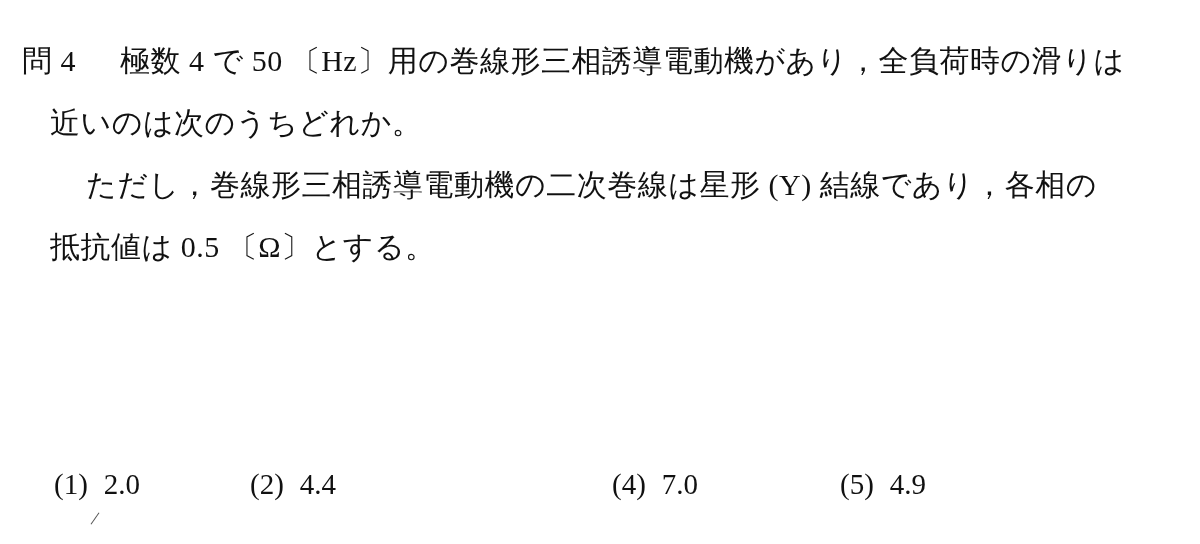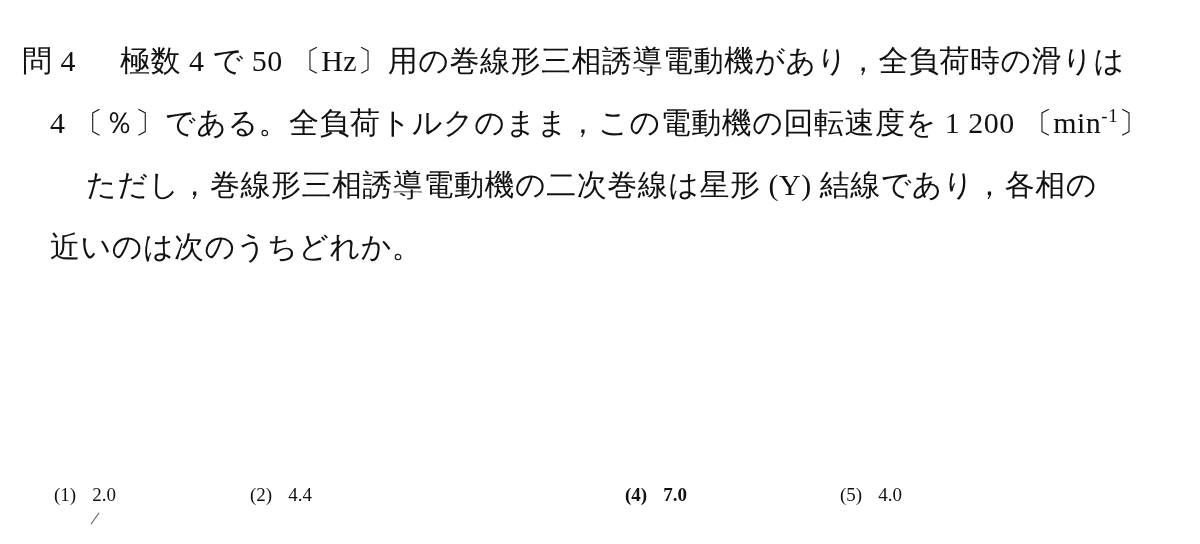--- a/index.html
+++ b/index.html
@@ -48,29 +48,28 @@
 
   .choices {
     position: absolute;
     left: 0;
     top: 468px;
     width: 1200px;
     height: 46px;
   }
   .choice {
     position: absolute;
-    font-size: 19px;
+    font-size: 29px;
     white-space: nowrap;
-    margin-top: 16px;
   }
   .choice .cnum { margin-right: 16px; }
   .c1 { left: 54px; }
   .c2 { left: 250px; }
   .c3 { left: 448px; }
-  .c4 { left: 625px; font-weight: bold; }
+  .c4 { left: 612px; }
   .c5 { left: 840px; }
 
   .stray-mark {
     position: absolute;
     left: 88px;
     top: 518px;
     width: 14px;
     height: 1px;
     background: #555;
     transform: rotate(-55deg);
@@ -82,46 +81,46 @@
 <div class="page">
 
   <div class="question-block">
 
     <div class="line p1">
       <span class="qlabel">問 4</span>
       <span style="display:inline-block;width:28px;"></span>
       <span>極数 4 で 50 〔Hz〕用の巻線形三相誘導電動機があり，全負荷時の滑りは</span>
     </div>
 
+
+
     <div class="line indent">
-      <span>4 〔％〕である。全負荷トルクのまま，この電動機の回転速度を 1 200 〔min</span><span class="sup">-1</span><span>〕</span>
+      <span>近いのは次のうちどれか。</span>
     </div>
-
 
     <div class="line indent2">
       <span>ただし，巻線形三相誘導電動機の二次巻線は星形 (Y) 結線であり，各相の</span>
     </div>
 
     <div class="line indent">
-      <span>近いのは次のうちどれか。</span>
+      <span>抵抗値は 0.5 〔Ω〕とする。</span>
     </div>
-
 
   </div>
 
   <div class="choices">
     <div class="choice c1">
       <span class="cnum">(1)</span><span class="num">2.0</span>
     </div>
     <div class="choice c2">
       <span class="cnum">(2)</span><span class="num">4.4</span>
     </div>
     <div class="choice c4">
       <span class="cnum">(4)</span><span class="num">7.0</span>
     </div>
     <div class="choice c5">
-      <span class="cnum">(5)</span><span class="num">4.0</span>
+      <span class="cnum">(5)</span><span class="num">4.9</span>
     </div>
   </div>
 
   <div class="stray-mark"></div>
 
 </div>
 
 </body></html>

